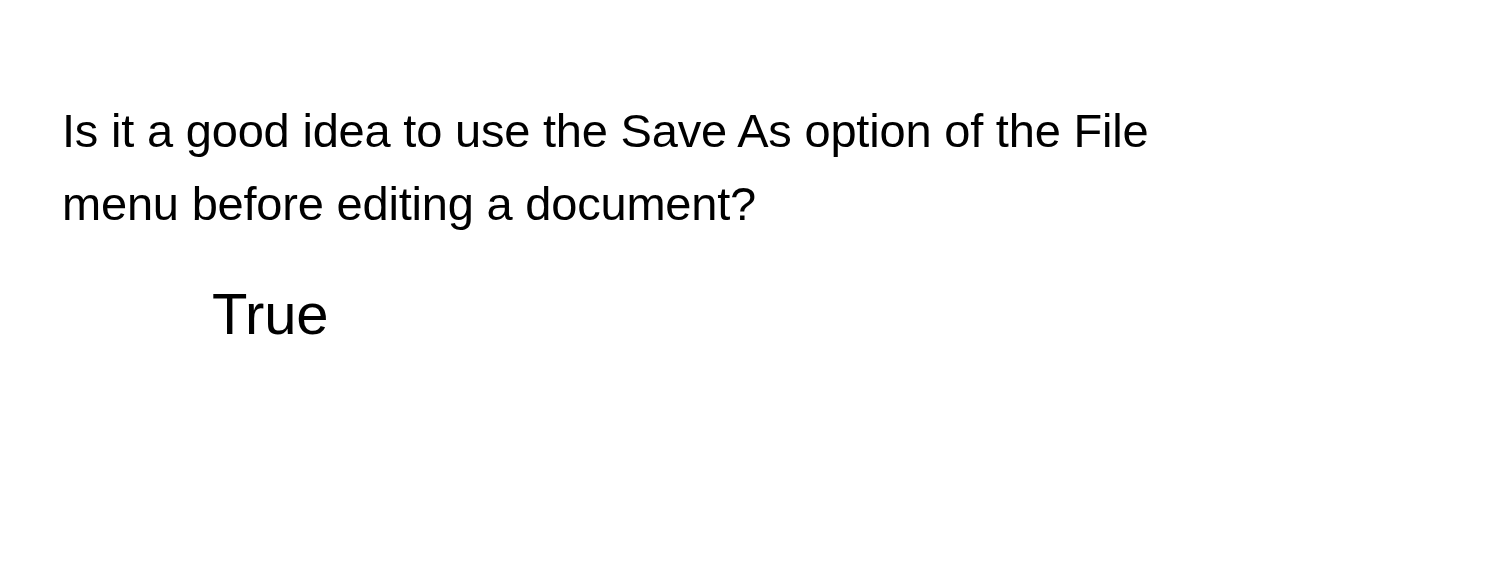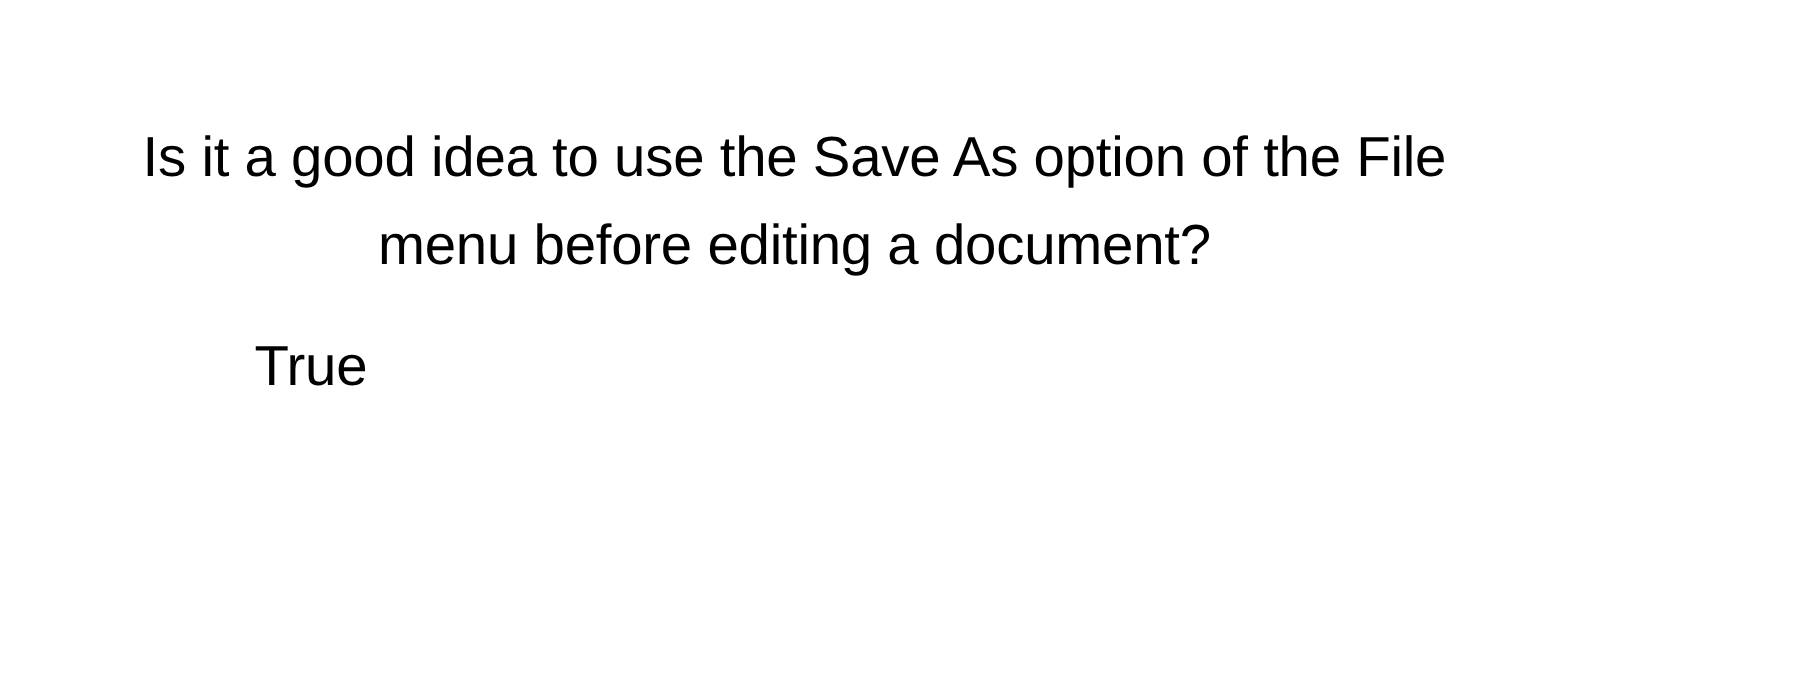--- a/index.html
+++ b/index.html
@@ -15,28 +15,27 @@
       color: #000000;
       padding-top: 95px;
       padding-left: 62px;
     }
     .question {
       font-size: 47px;
       line-height: 1.55;
       font-weight: 400;
       letter-spacing: -0.2px;
       max-width: 1200px;
-      text-align: center;
     }
     .options {
       margin-top: 28px;
       padding-left: 150px;
     }
     .option {
-      font-size: 47px;
+      font-size: 58px;
       line-height: 1.55;
       font-weight: 400;
       letter-spacing: -0.2px;
     }
   </style>
 </head>
 <body>
 
 <div class="question">Is it a good idea to use the Save As option of the File menu before editing a document?</div>
 <div class="options">

